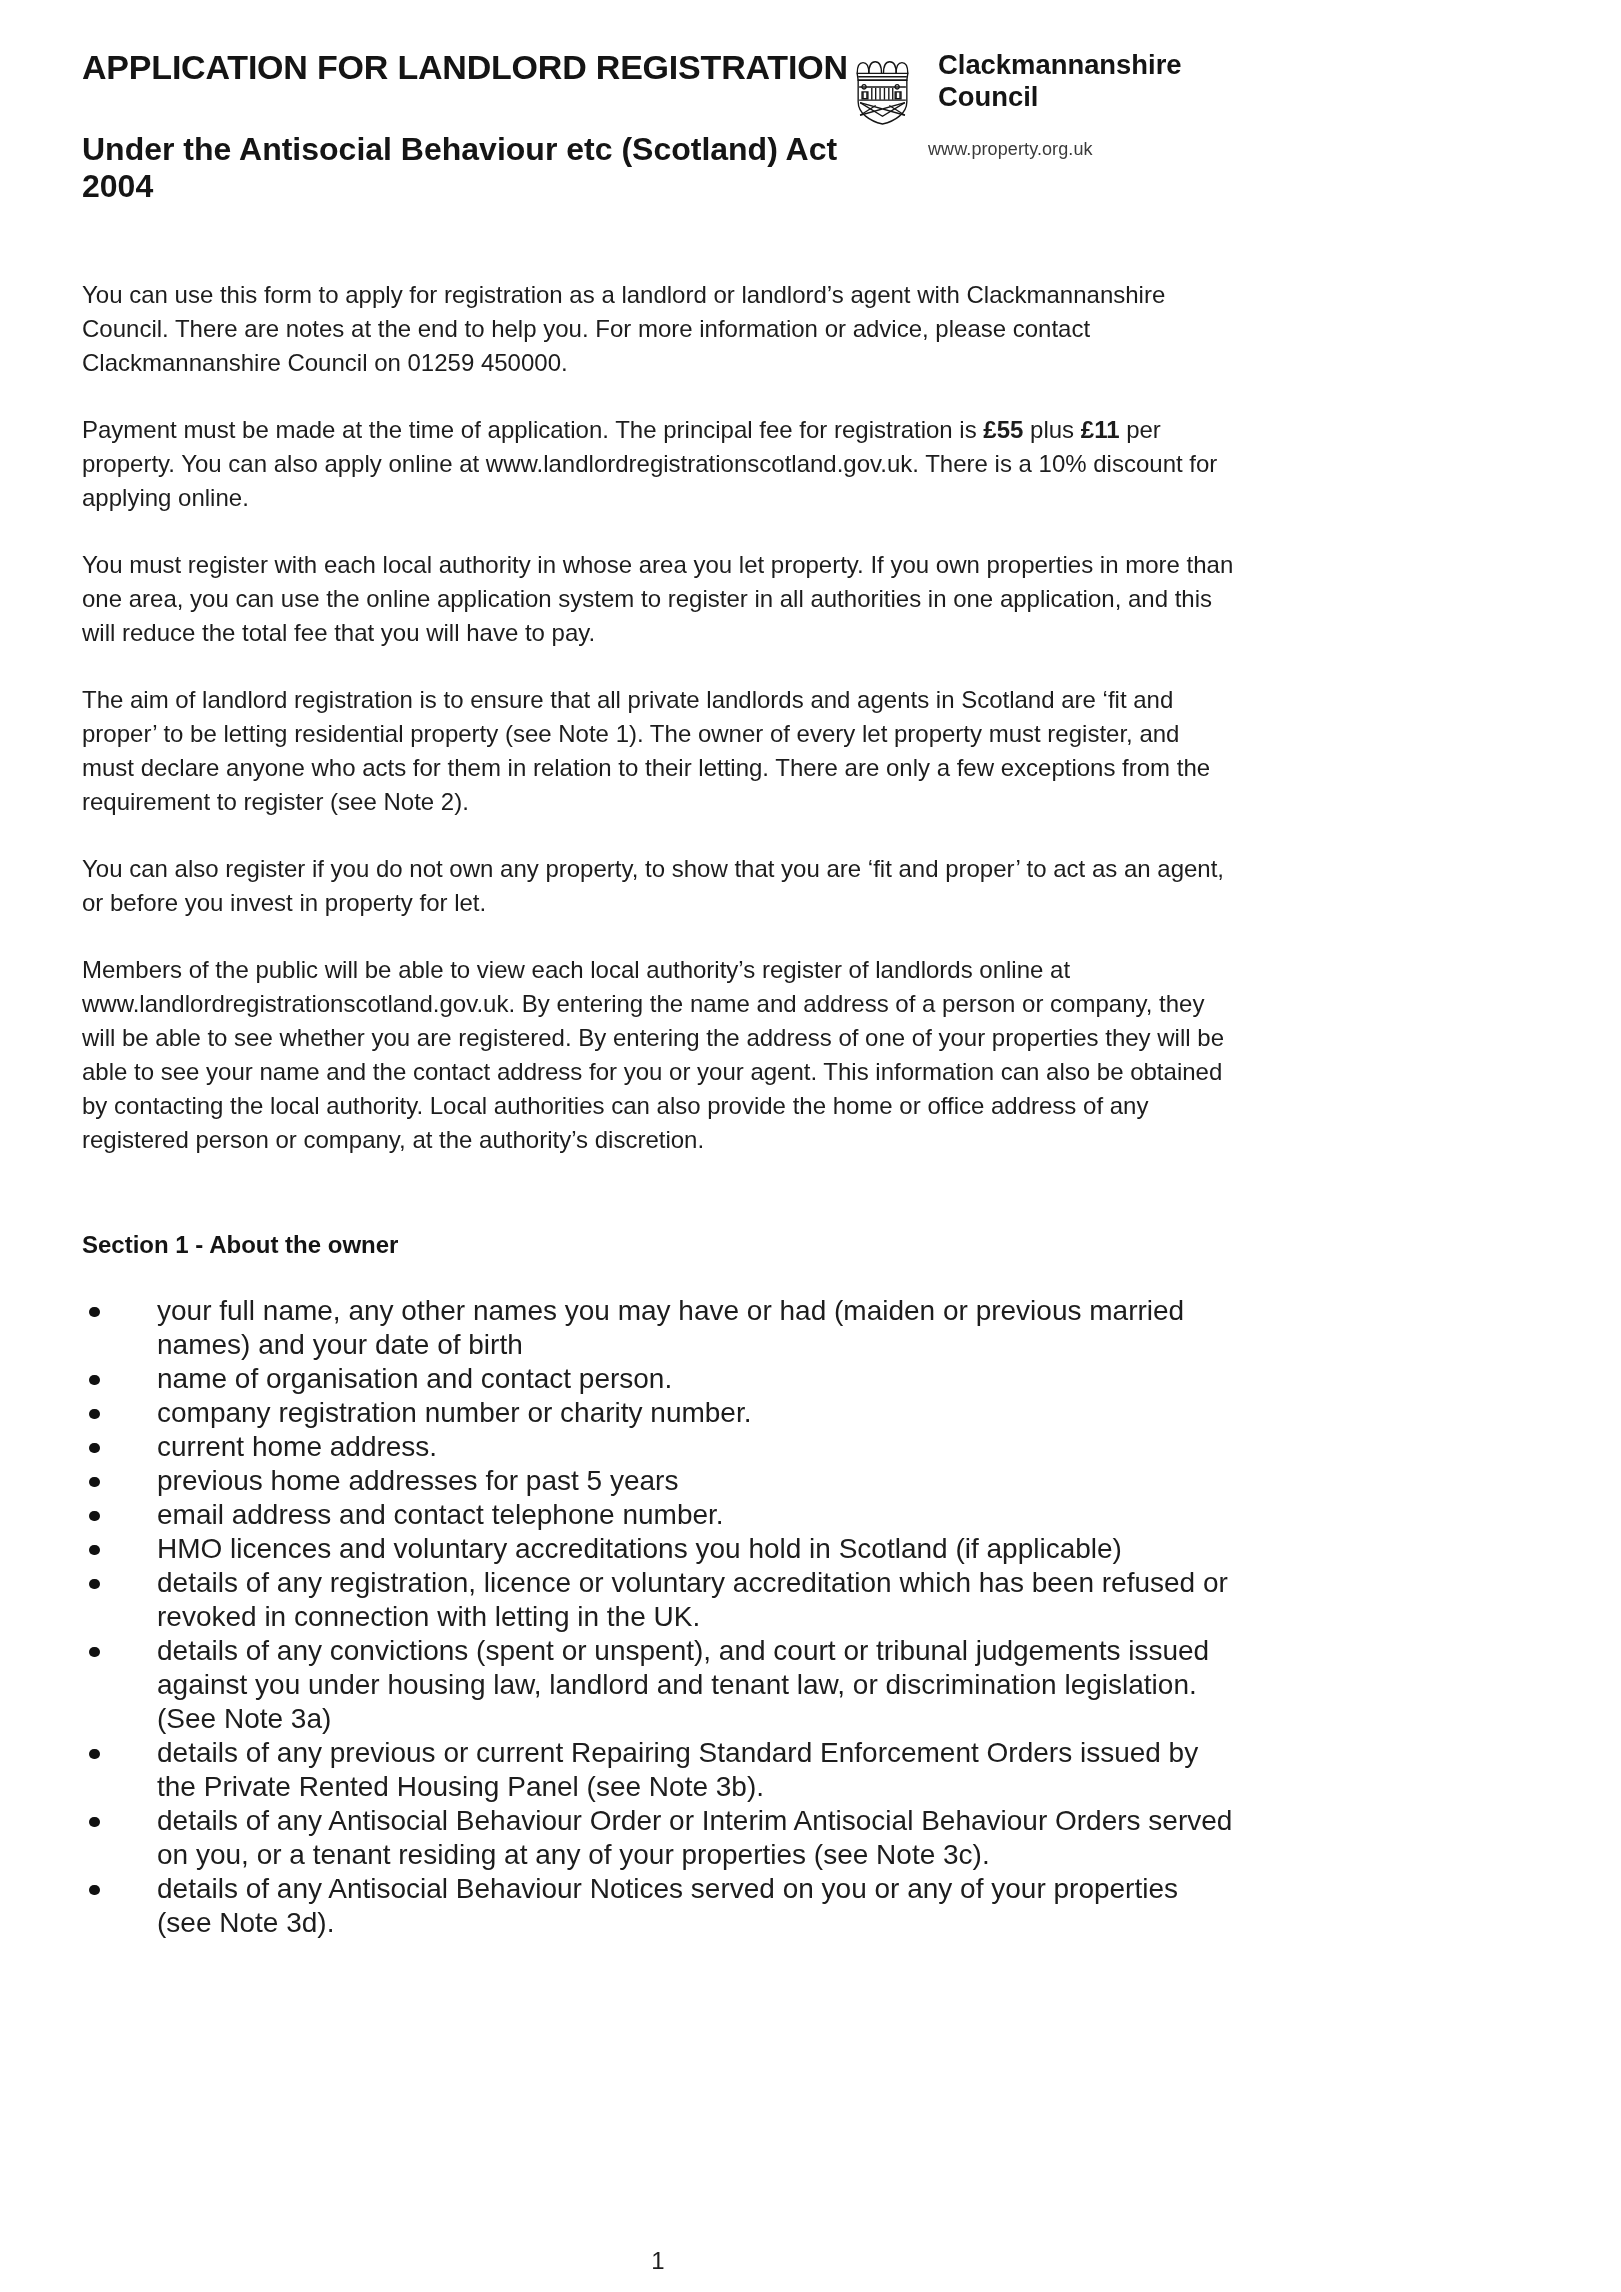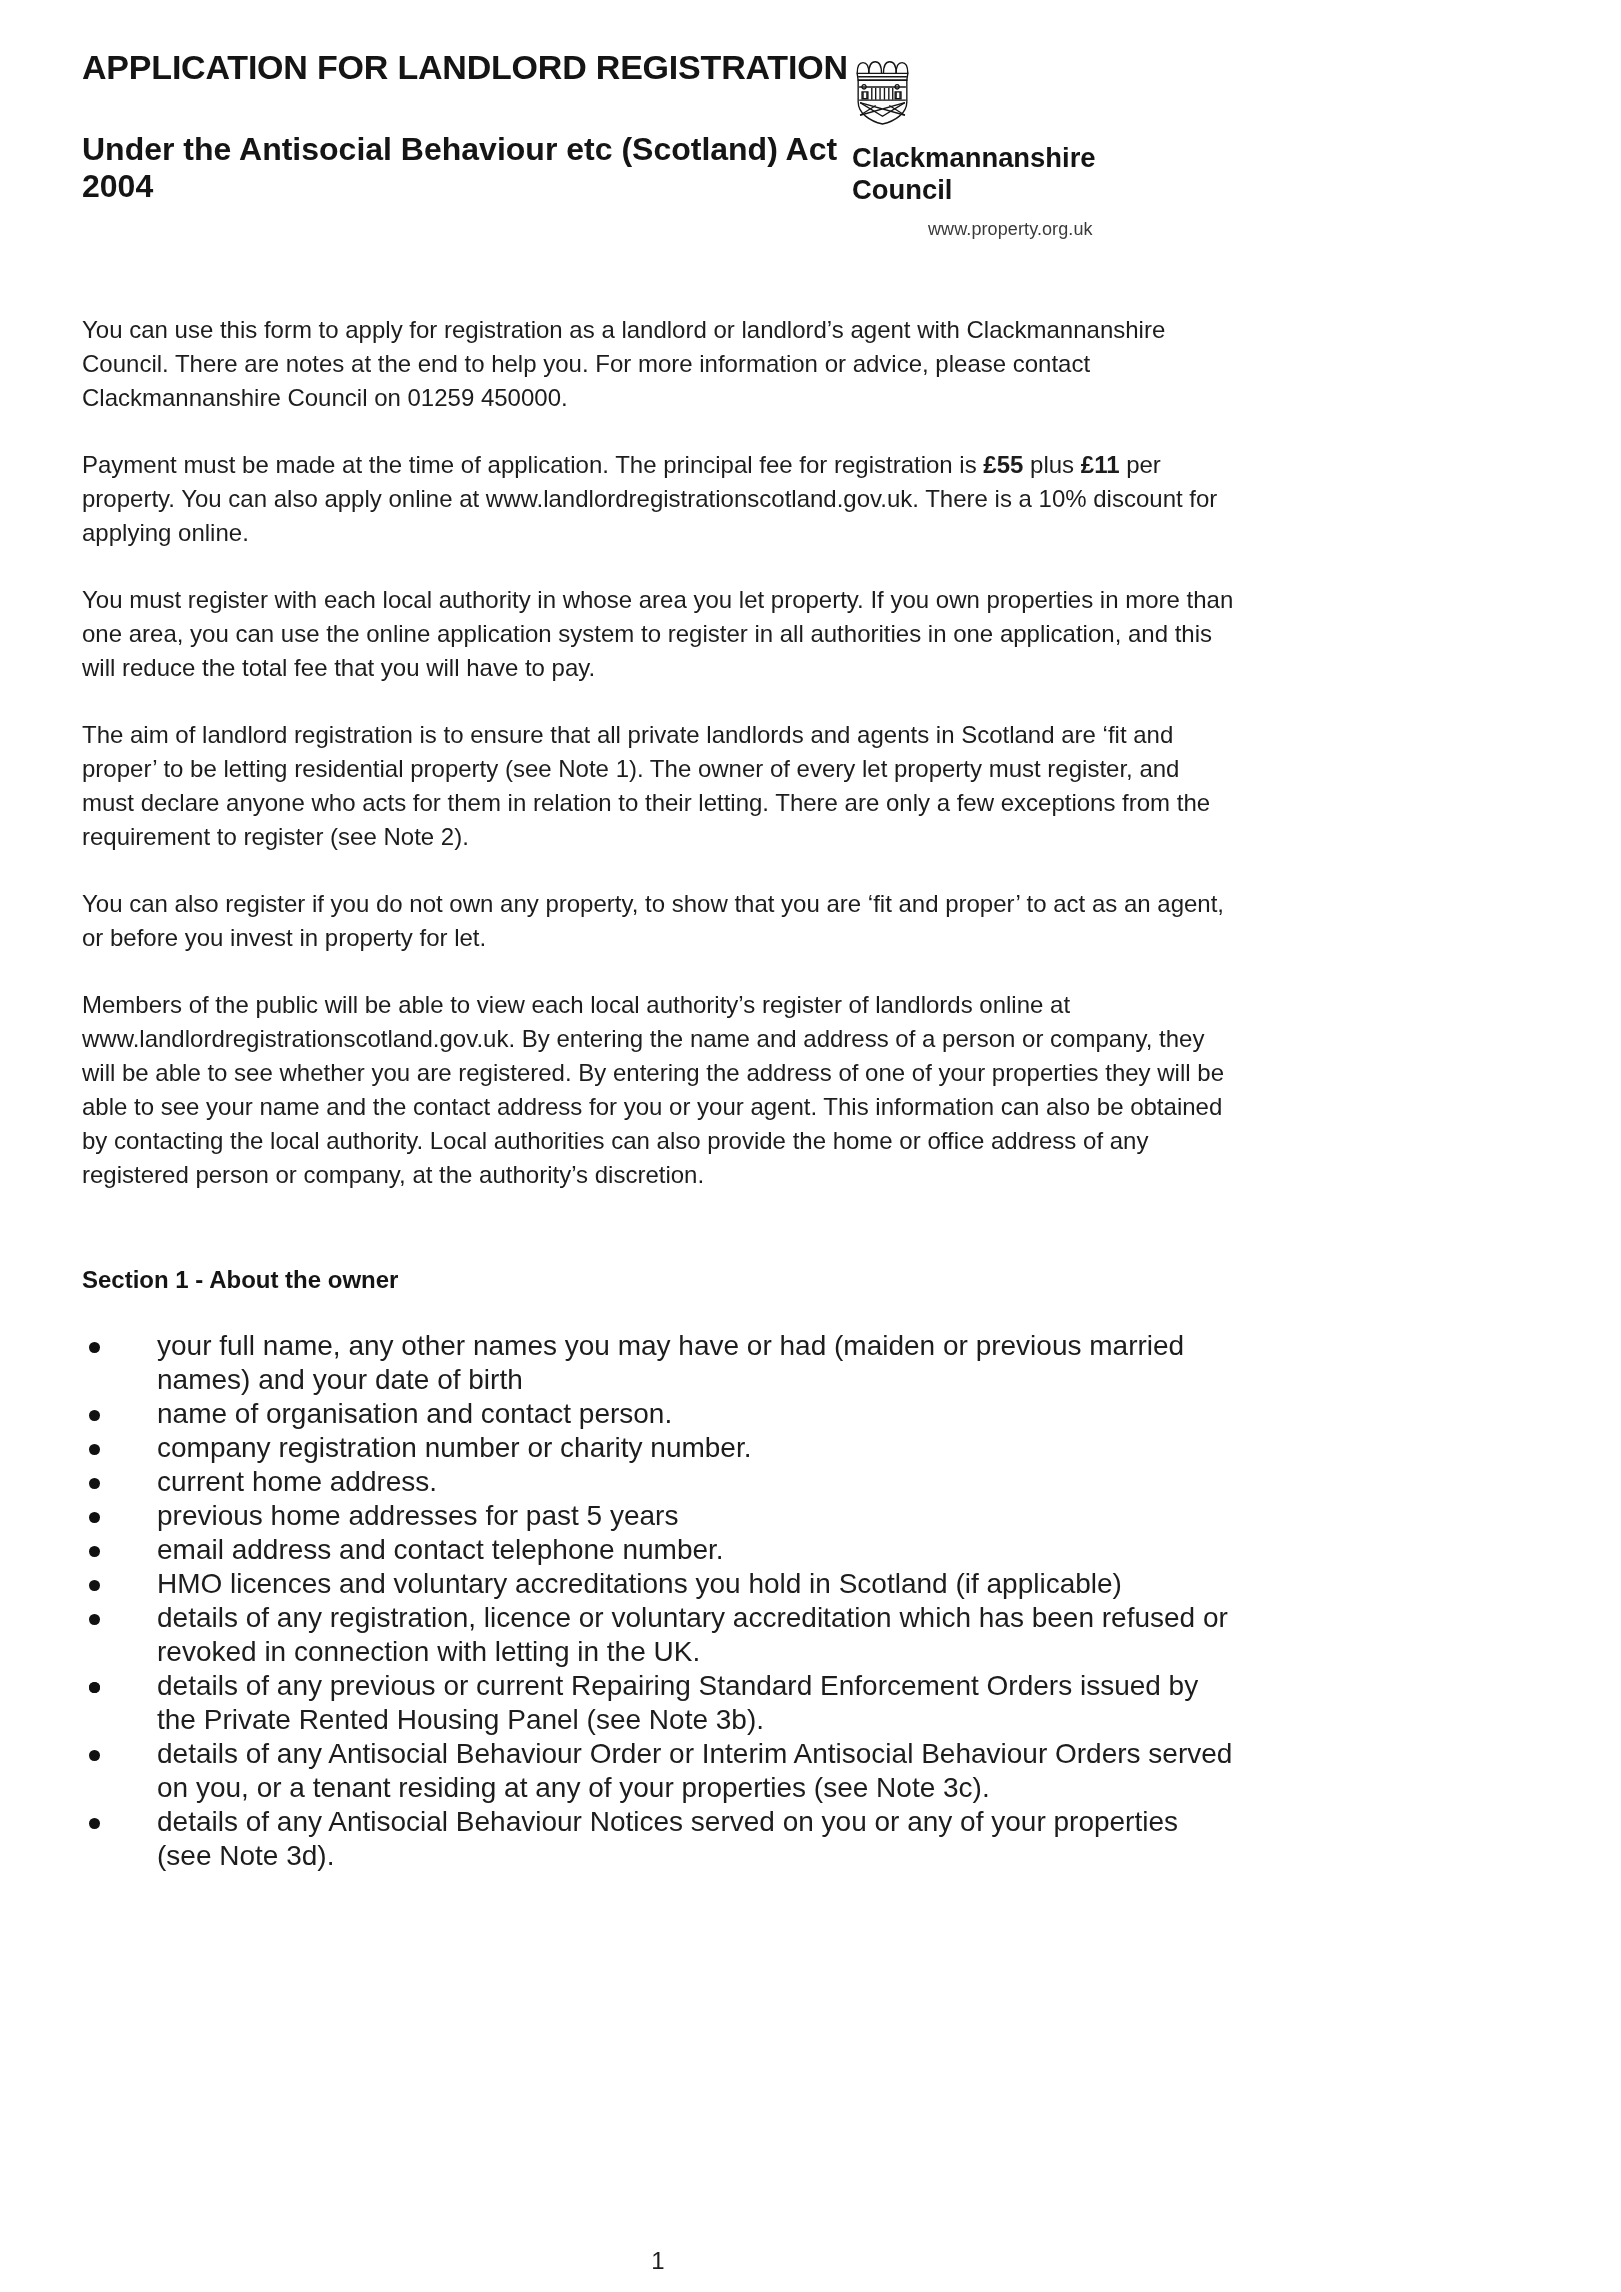--- a/index.html
+++ b/index.html
@@ -52,22 +52,21 @@
     flex: 0 0 auto;
     display: flex;
     flex-direction: column;
     align-items: flex-start;
     width: 382px;
     padding-top: 3.9px;
   }
   .brand-row {
     display: flex;
     align-items: flex-start;
-    gap: 17px;
-    flex-direction: column;
+    gap: 25px;
   }
   .crest {
     width: 61px;
     height: 74px;
     flex: 0 0 auto;
     margin-top: 2px;
   }
   .brand-name {
     font-size: 27.4px;
     font-weight: bold;
@@ -231,21 +230,21 @@
 
     <ul class="bullets">
       <li><span class="dot"></span><span>your full name, any other names you may have or had (maiden or previous married names) and your date of birth</span></li>
       <li><span class="dot"></span><span>name of organisation and contact person.</span></li>
       <li><span class="dot"></span><span>company registration number or charity number.</span></li>
       <li><span class="dot"></span><span>current home address.</span></li>
       <li><span class="dot"></span><span>previous home addresses for past 5 years</span></li>
       <li><span class="dot"></span><span>email address and contact telephone number.</span></li>
       <li><span class="dot"></span><span>HMO licences and voluntary accreditations you hold in Scotland (if applicable)</span></li>
       <li><span class="dot"></span><span>details of any registration, licence or voluntary accreditation which has been refused or revoked in connection with letting in the UK.</span></li>
-      <li><span class="dot"></span></li>
+      <li><span class="dot"></span><span>details of any convictions (spent or unspent), and court or tribunal judgements issued against you under housing law, landlord and tenant law, or discrimination legislation.  (See Note 3a)</span></li>
       <li><span class="dot"></span><span>details of any previous or current Repairing Standard Enforcement Orders issued by the Private Rented Housing Panel  (see Note 3b).</span></li>
       <li><span class="dot"></span><span>details of any Antisocial Behaviour Order or Interim Antisocial Behaviour Orders served on you, or a tenant residing at any of your properties (see Note 3c).</span></li>
       <li><span class="dot"></span><span>details of any Antisocial Behaviour Notices served on you or any of your properties (see Note 3d).</span></li>
     </ul>
 
   </div>
 
   <div class="page-number">1</div>
 
 </div>

